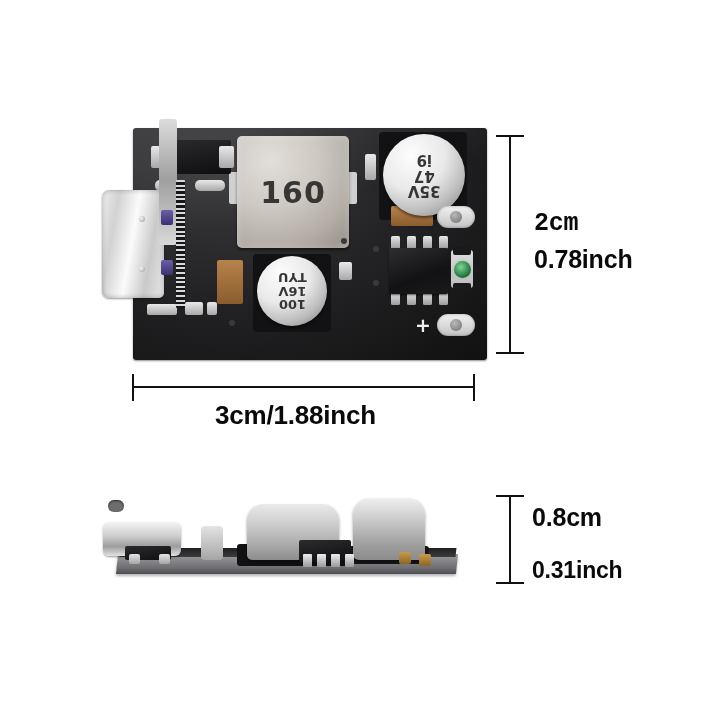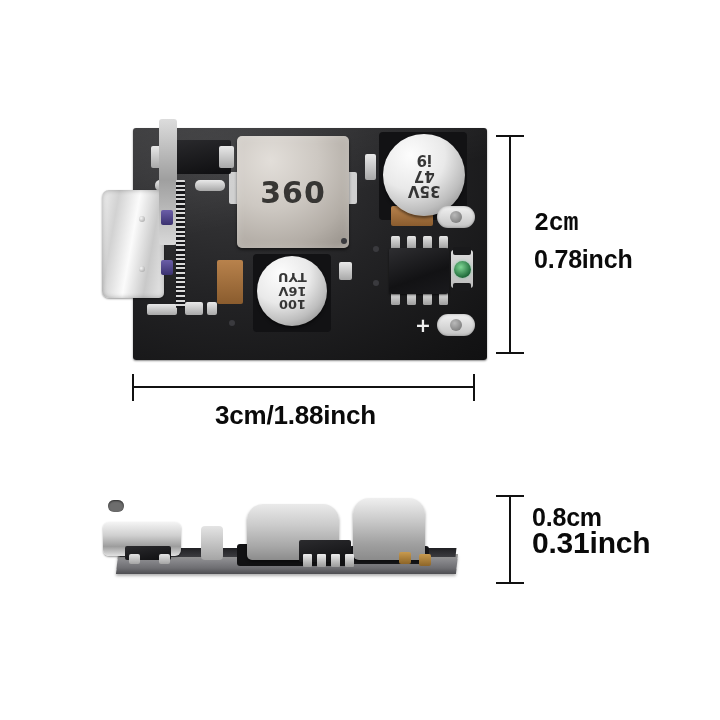--- a/index.html
+++ b/index.html
@@ -208,21 +208,21 @@
     <div class="smd smd-silver" style="left:22px;top:52px;width:26px;height:11px;border-radius:5px;"></div>
     <div class="smd smd-silver" style="left:62px;top:52px;width:30px;height:11px;border-radius:5px;"></div>
 
     <div class="smd smd-silver" style="left:14px;top:176px;width:30px;height:11px;"></div>
     <div class="smd smd-silver" style="left:52px;top:174px;width:18px;height:13px;"></div>
     <div class="smd smd-silver" style="left:74px;top:174px;width:10px;height:13px;"></div>
 
     <div class="ind-pad" style="left:96px;top:44px;width:12px;height:32px;"></div>
     <div class="ind-pad" style="left:212px;top:44px;width:12px;height:32px;"></div>
     <div class="inductor">
-      <span class="inductor-label">360</span>
+      <span class="inductor-label">160</span>
     </div>
 
     <div class="ecap-base" style="left:246px;top:4px;width:88px;height:88px;"></div>
     <div class="ecap" style="left:250px;top:6px;width:82px;height:82px;">
       <div class="ecap-txt" style="font-size:15px;transform:rotate(180deg);">
         <div>35V</div>
         <div>47</div>
         <div>i9</div>
       </div>
     </div>
@@ -313,16 +313,16 @@
     <div class="s-pin" style="left:242px;top:66px;"></div>
     <div class="s-gold" style="left:296px;top:64px;width:12px;height:12px;"></div>
     <div class="s-gold" style="left:316px;top:66px;width:12px;height:12px;"></div>
   </div>
 
   <div>
     <div class="dim-line" style="left:509px;top:496px;width:2px;height:87px;"></div>
     <div class="dim-line" style="left:496px;top:495px;width:28px;height:2px;"></div>
     <div class="dim-line" style="left:496px;top:582px;width:28px;height:2px;"></div>
     <div class="dim-text" style="left:532px;top:501px;font-size:25px;">0.8cm</div>
-    <div class="dim-text" style="left:532px;top:524px;font-size:30px;">0.31inch</div>
+    <div class="dim-text" style="left:532px;top:556px;font-size:23px;">0.31inch</div>
   </div>
 
 </div>
 
 </body></html>

